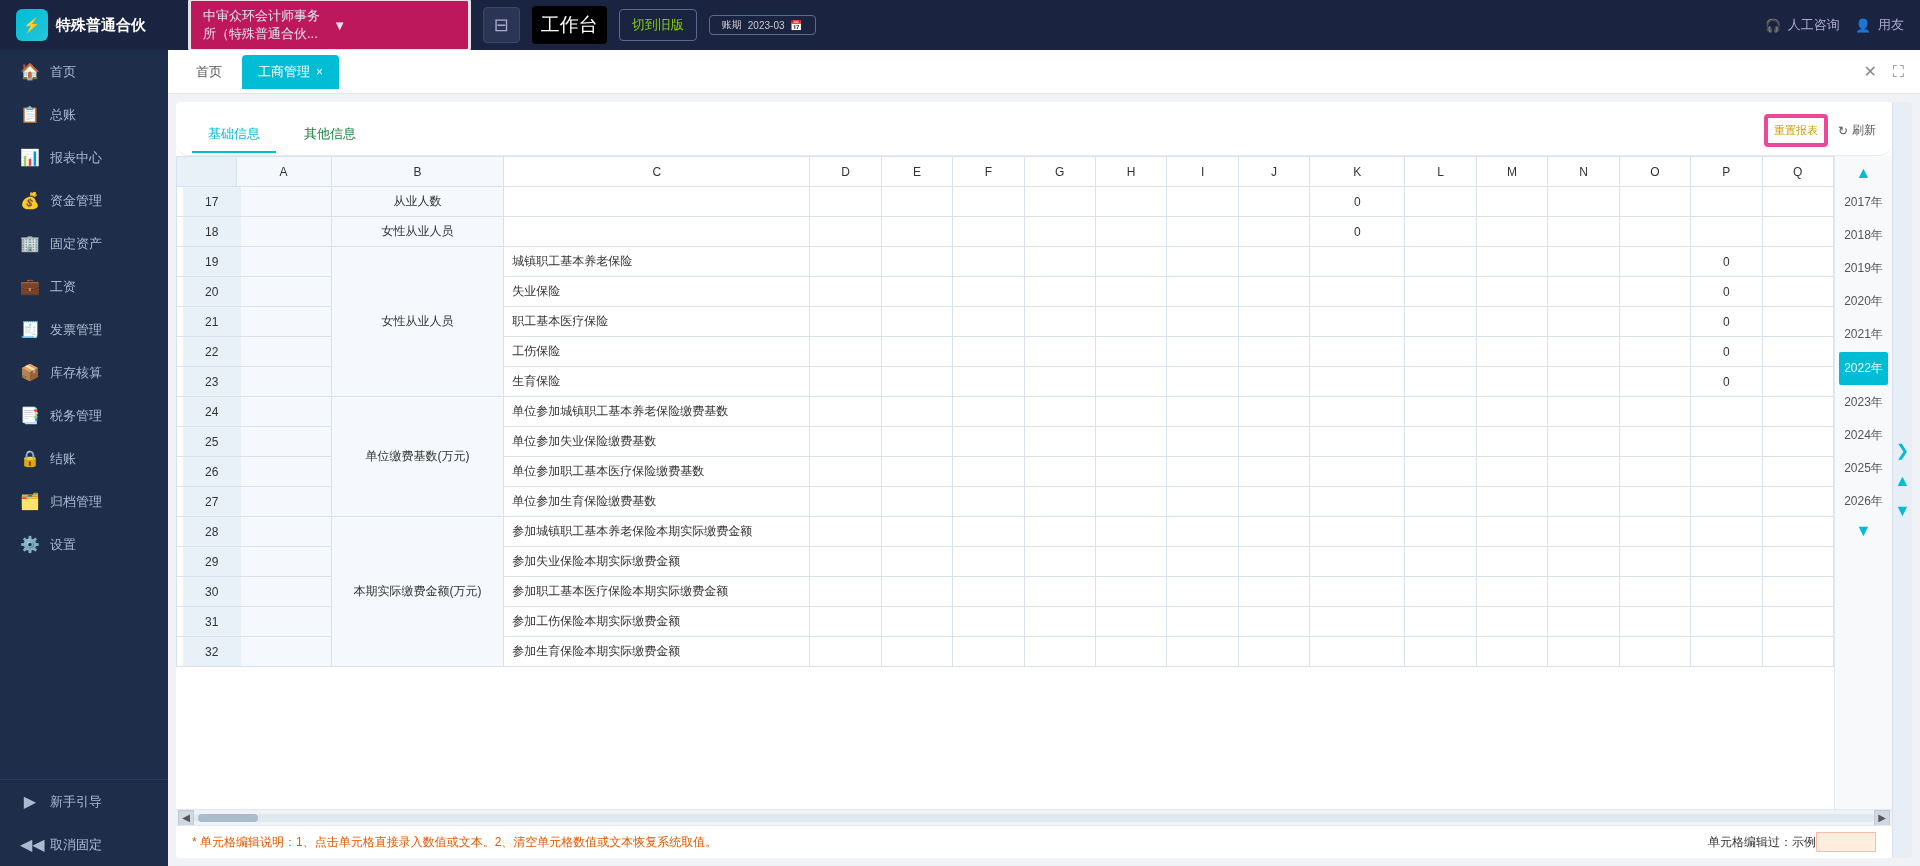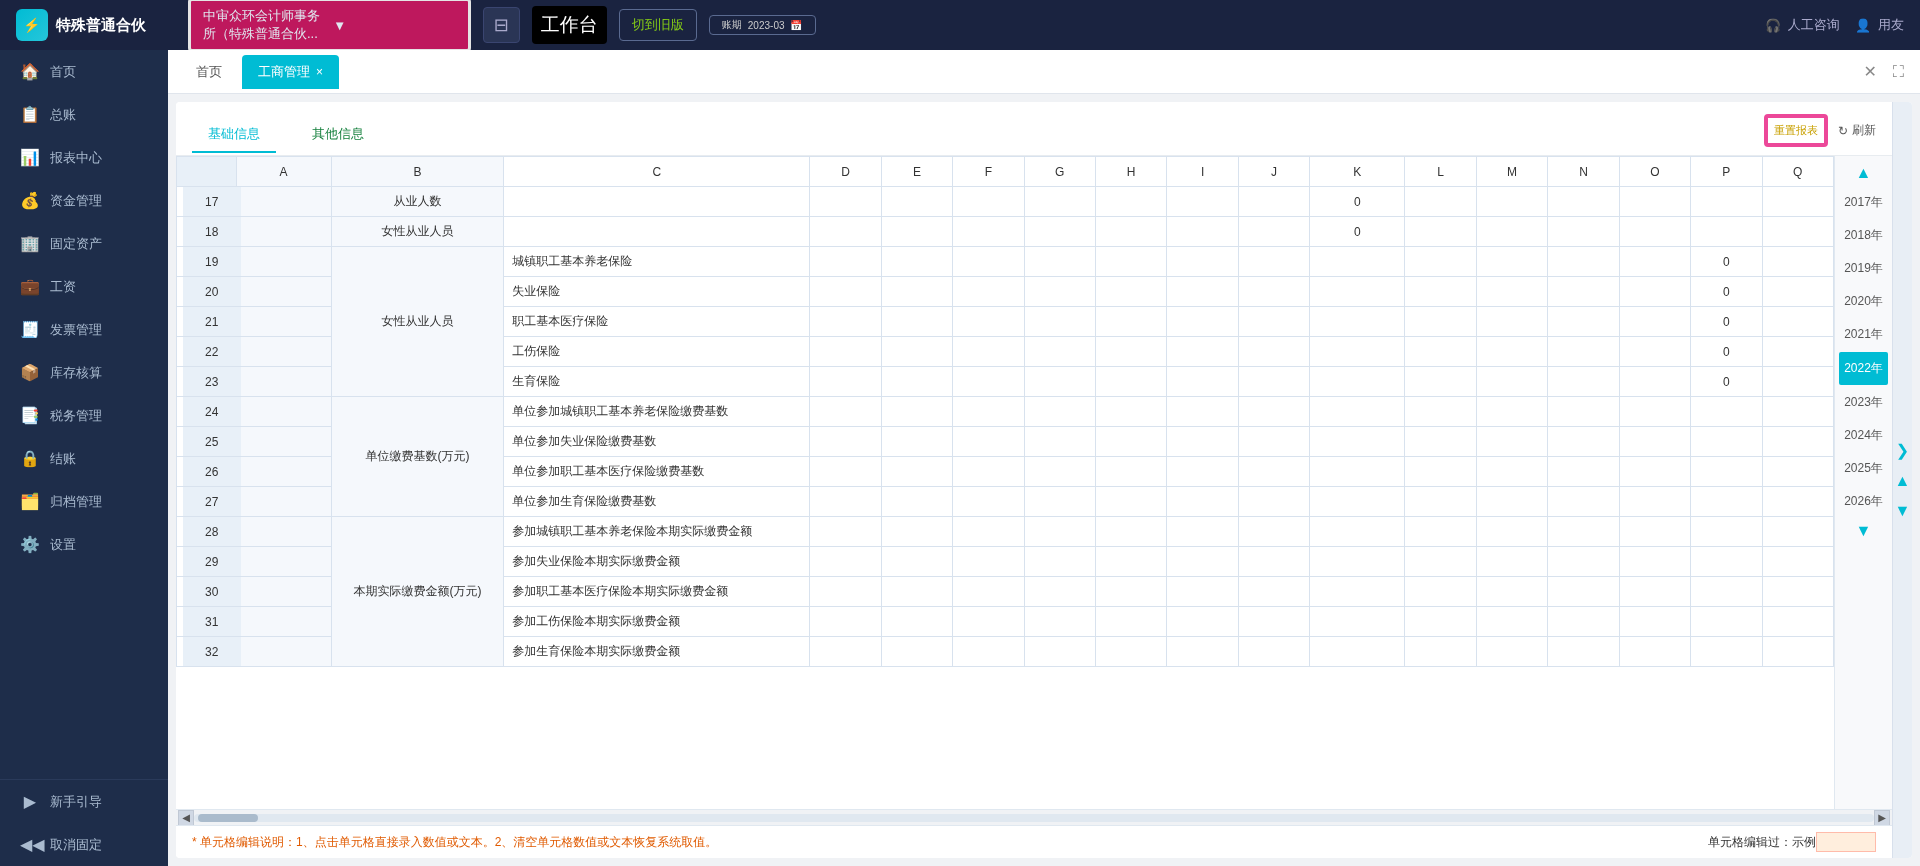--- a/index.html
+++ b/index.html
@@ -37,21 +37,21 @@
     .tab-close { font-size: 12px; cursor: pointer; }
     .tab-home { color: #555; padding: 8px 16px; cursor: pointer; font-size: 13px; }
     .tab-bar-right { margin-left: auto; display: flex; gap: 8px; }
     .tab-bar-icon-btn { background: none; border: none; color: #888; font-size: 16px; cursor: pointer; padding: 4px; }
 
     
     .page-content { flex: 1; display: flex; overflow: hidden; background: #fff; margin: 8px; border-radius: 4px; }
 
     
     .inner-content { flex: 1; display: flex; flex-direction: column; overflow: hidden; }
-    .inner-tab-bar { display: flex; align-items: center; padding: 12px 16px 0; border-bottom: 1px solid #e8ecf0; background: #fff; gap: 20px; }
+    .inner-tab-bar { display: flex; align-items: center; padding: 12px 16px 0; border-bottom: 1px solid #e8ecf0; background: #fff; gap: 12px; border-radius: 13px; }
     .inner-tab { padding: 8px 16px; cursor: pointer; color: #15803d; font-size: 13px; border-bottom: 2px solid transparent; margin-bottom: -1px; }
     .inner-tab.active { color: #00bcd4; border-bottom: 2px solid #00bcd4; font-weight: 500; }
     .inner-tab-actions { margin-left: auto; display: flex; align-items: center; gap: 10px; padding-bottom: 8px; }
     .reset-report-btn { background: transparent; border: 4px solid #ec4899; color: #c8a000; padding: 5px 6px; border-radius: 4px; cursor: pointer; font-size: 11px; }
     .refresh-btn { background: transparent; border: none; color: #555; cursor: pointer; font-size: 12px; display: flex; align-items: center; gap: 4px; }
 
     
     .spreadsheet-container { flex: 1; display: flex; overflow: hidden; position: relative; }
     .spreadsheet-wrapper { flex: 1; overflow: auto; position: relative; }
     .row-num-header { width: 50px; min-width: 50px; background: #e8f0f8; border-right: 1px solid #c8d5e5; text-align: center; padding: 6px 4px; font-size: 12px; color: #666; position: sticky; left: 0; z-index: 11; }

